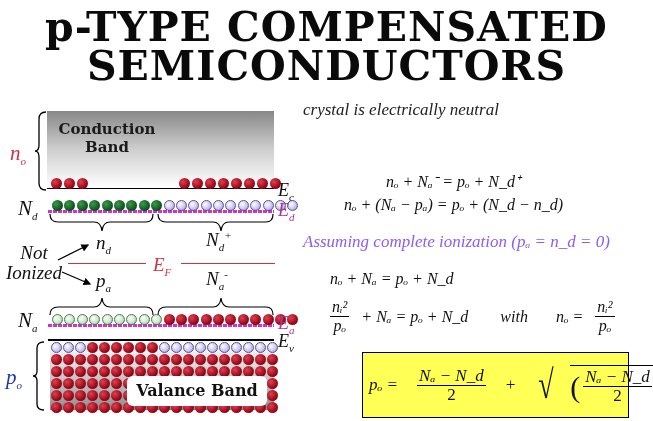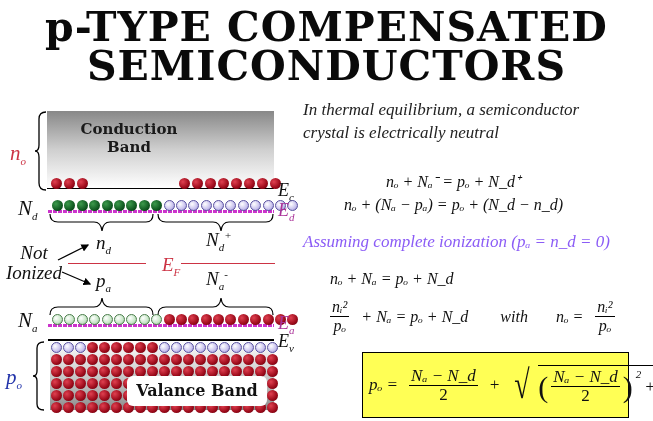--- a/index.html
+++ b/index.html
@@ -2,21 +2,21 @@
 <html><head>
 <meta charset="utf-8">
 <style>
   html, body { margin:0; padding:0; background:#ffffff; }
   body { width:653px; height:421px; position:relative; overflow:hidden; font-family:"Liberation Serif", serif; color:#111; }
   .abs { position:absolute; }
   .title { left:0; width:653px; text-align:center; font-family:"DejaVu Serif", serif; font-weight:bold; font-size:41px; letter-spacing:1px; line-height:44px; color:#0a0a0a; }
   .serif-it { font-family:"Liberation Serif", serif; font-style:italic; }
   .lbl { font-family:"Liberation Serif", serif; font-style:italic; font-size:21px; }
   .band-cb { left:47px; top:111px; width:227px; height:77px; background:linear-gradient(#888888 0%, #cfcfcf 50%, #ffffff 100%); border-bottom:1.5px solid #000; }
-  .band-text { font-family:"DejaVu Serif", serif; font-weight:bold; font-size:15px; text-align:center; line-height:18px; color:#1a1a1a;margin-left:22px; }
+  .band-text { font-family:"DejaVu Serif", serif; font-weight:bold; font-size:15px; text-align:center; line-height:18px; color:#1a1a1a; }
   .row { display:flex; gap:2px; position:absolute; }
   .dot { width:11px; height:11px; border-radius:50%; box-sizing:border-box; }
   .red { background:radial-gradient(circle at 35% 35%, #e04050, #9b0a1a 60%, #5a0010); }
   .green { background:radial-gradient(circle at 35% 35%, #3c9a4c, #115a22 60%, #063010); }
   .lav { background:radial-gradient(circle at 35% 35%, #ffffff, #c9c2ee 60%, #8b83c8); border:1px solid #5a52a0; }
   .mint { background:radial-gradient(circle at 35% 35%, #ffffff, #c6e6c6 60%, #7fb07f); border:1px solid #4b7d4b; }
   .dotline { position:absolute; height:3px; background:repeating-linear-gradient(90deg, #cc33cc 0 4px, #ffffff 4px 5px); }
   .hline { position:absolute; height:1.5px; background:#000; }
   .vb { left:50px; top:341px; width:224px; height:69px; background:linear-gradient(#ffffff 0%, #b5b5b5 70%, #8a8a8a 100%); }
   .vb-label { left:127px; top:376px; width:140px; height:30px; background:#fff; border-radius:6px; font-family:"DejaVu Serif", serif; font-weight:bold; font-size:16px; text-align:center; line-height:30px; }
@@ -114,21 +114,21 @@
     <defs>
         <marker id="ah" markerWidth="6" markerHeight="6" refX="5" refY="3" orient="auto">
           <path d="M0 0 L6 3 L0 6 Z" fill="#000"></path>
         </marker>
       </defs>
     <line x1="2" y1="20" x2="32" y2="5" stroke="#000" stroke-width="1.3" marker-end="url(#ah)"></line>
     <line x1="6" y1="32" x2="34" y2="44" stroke="#000" stroke-width="1.3" marker-end="url(#ah)"></line>
   </svg>
 
   <div class="hline" style="left:68px;top:263px;width:78px;background:#cc3344;height:1.2px;"></div>
-  <div class="abs lbl" style="left:162px;top:254px;font-size:19px;color:#cc3344;">
+  <div class="abs lbl" style="left:153px;top:254px;font-size:19px;color:#cc3344;">
     <span>E</span><sub>F</sub>
   </div>
   <div class="hline" style="left:181px;top:263px;width:94px;background:#cc3344;height:1.2px;"></div>
 
   <div class="abs lbl" style="left:96px;top:270px;font-size:19px;">
     <span>p</span><sub>a</sub>
   </div>
   <div class="abs lbl" style="left:206px;top:268px;font-size:19px;">
     <span>N</span><sub>a</sub><sup>-</sup>
   </div>
@@ -295,21 +295,20 @@
 
   <div class="abs lbl" style="left:6px;top:365px;color:#2233aa;">
     <span>p</span><sub>o</sub>
   </div>
   <svg class="abs" style="left:32px;top:341px;" width="14" height="70">
     <path d="M12 1 Q5 1 5 7 L5 30 Q5 35 1 35 Q5 35 5 40 L5 63 Q5 69 12 69" fill="none" stroke="#000" stroke-width="1.3"></path>
   </svg>
 </div>
 
 <div class="abs serif-it" style="left:303px;top:98px;font-size:17px;line-height:23px;color:#222;">
-  <div>In thermal equilibrium, a semiconductor</div>
   <div>crystal is electrically neutral</div>
 </div>
 
 <div class="abs eq" style="left:386px;top:170px;">nₒ + Nₐ⁻ = pₒ + N_d⁺</div>
 <div class="abs eq" style="left:344px;top:196px;">nₒ + (Nₐ − pₐ) = pₒ + (N_d − n_d)</div>
 
 <div class="abs serif-it" style="left:303px;top:232px;font-size:17px;color:#8b5cf6;">Assuming complete ionization (pₐ = n_d = 0)</div>
 
 <div class="abs eq" style="left:330px;top:270px;">nₒ + Nₐ = pₒ + N_d</div>
 
@@ -321,21 +320,21 @@
   <span>+ Nₐ = pₒ + N_d</span>
   <span style="margin-left:20px;">with</span>
   <span style="margin-left:16px;">nₒ =</span>
   <span class="frac">
     <span class="num">nᵢ²</span>
     <span>pₒ</span>
   </span>
 </div>
 
 <div class="abs box-eq">
-  <div class="eq" style="display:flex;align-items:center;height:100%;padding-left:6px;gap:11px;font-size:17px;">
+  <div class="eq" style="display:flex;align-items:center;height:100%;padding-left:6px;gap:19px;font-size:17px;">
     <span>pₒ =</span>
     <span class="frac">
       <span class="num">Nₐ − N_d</span>
       <span style="font-style:normal;">2</span>
     </span>
     <span>+</span>
     <span style="font-style:normal;font-size:40px;line-height:40px;transform:scaleX(0.7);">√</span>
     <span style="border-top:1.3px solid #000;padding-top:2px;display:inline-flex;align-items:center;gap:3px;margin-left:-6px;">
       <span style="font-size:30px;font-style:normal;">(</span>
       <span class="frac">

